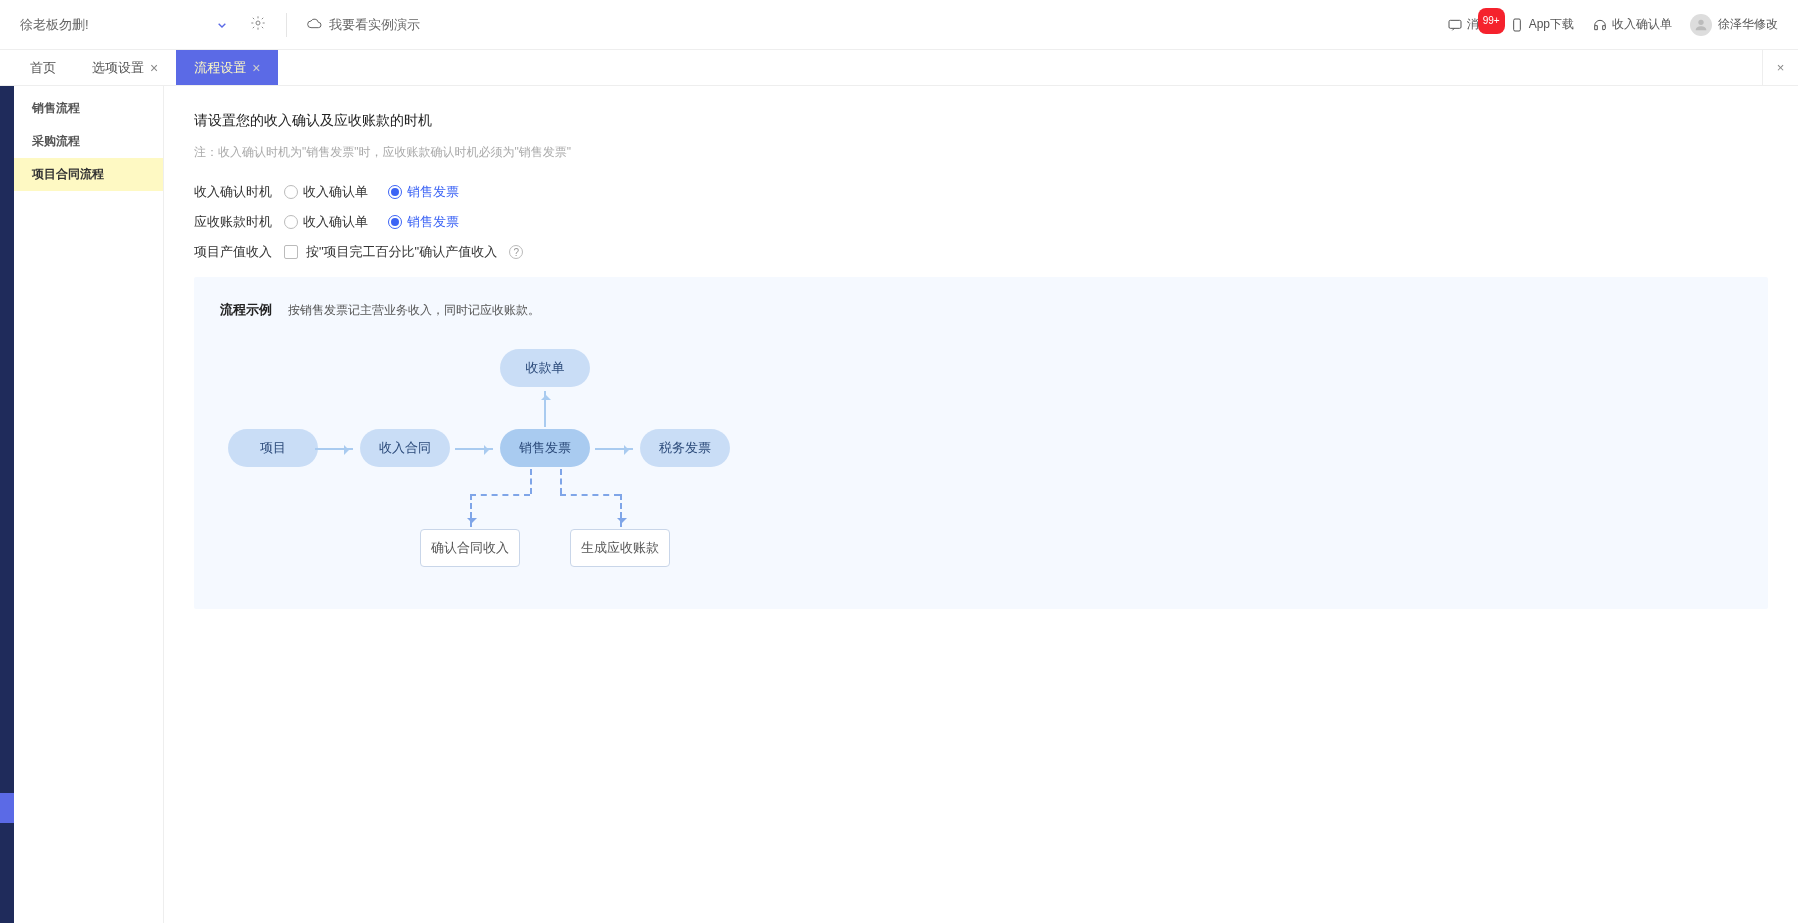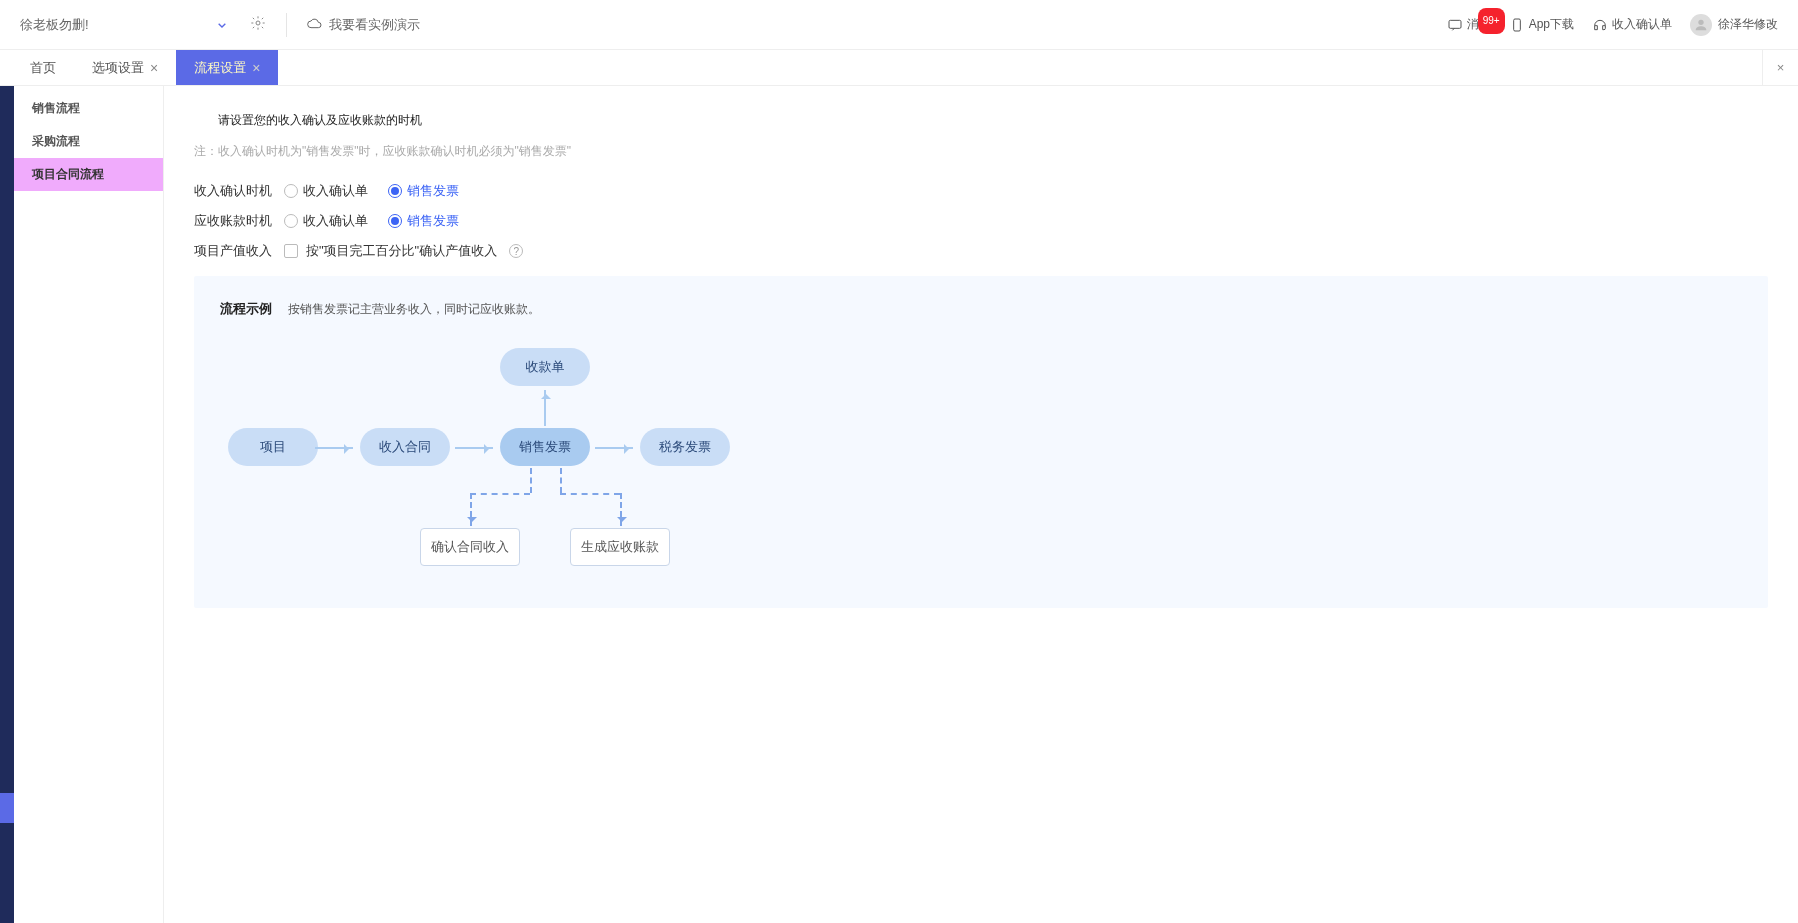--- a/index.html
+++ b/index.html
@@ -25,24 +25,24 @@
     .tab.active { background: #5b6ae6; color: #fef9c3; }
     .tab .close-x { font-size: 14px; opacity: .7; }
     .tab-bar-close { margin-left: auto; width: 36px; display: flex; align-items: center; justify-content: center; color: #888; cursor: pointer; border-left: 1px solid #eee; }
     
     
     .layout { display: flex; height: calc(100vh - 86px); }
     .left-rail { width: 14px; background: #1f2b5b; position: relative; }
     .left-rail::after { content:''; position:absolute; bottom:100px; left:0; right:0; height:30px; background:#5b6ae6; }
     .sidebar { width: 150px; border-right: 1px solid #eee; padding-top: 6px; }
     .side-item { padding: 8px 18px; color: #555; font-size: 12px; cursor: pointer; font-weight: bold; }
-    .side-item.active { background: #f0abfc; color: #333; }
+    .side-item.active { background: #fef9c3; color: #333; }
     .content { flex: 1; padding: 26px 30px; overflow-y: auto; background: #fff; }
     
-    .page-title { font-size: 12px; color: #222; margin-bottom: 14px; font-weight: 500; margin-left: 24px; }
+    .page-title { font-size: 14px; color: #222; margin-bottom: 14px; font-weight: 500; }
     .note { font-size: 12px; color: #aaa; margin-bottom: 22px; }
     
     .setting-row { display: flex; align-items: center; margin-bottom: 12px; font-size: 13px; }
     .setting-label { width: 90px; color: #333; }
     .radio-group { display: flex; gap: 20px; justify-content: center; }
     .radio-opt { display: flex; align-items: center; gap: 5px; cursor: pointer; }
     .radio-circle { width: 14px; height: 14px; border: 1px solid #bbb; border-radius: 50%; position: relative; }
     .radio-opt.selected .radio-circle { border-color: #3b63f5; }
     .radio-opt.selected .radio-circle::after { content:''; position:absolute; inset:2px; background:#3b63f5; border-radius:50%; }
     .radio-opt.selected { color: #3b63f5; }

